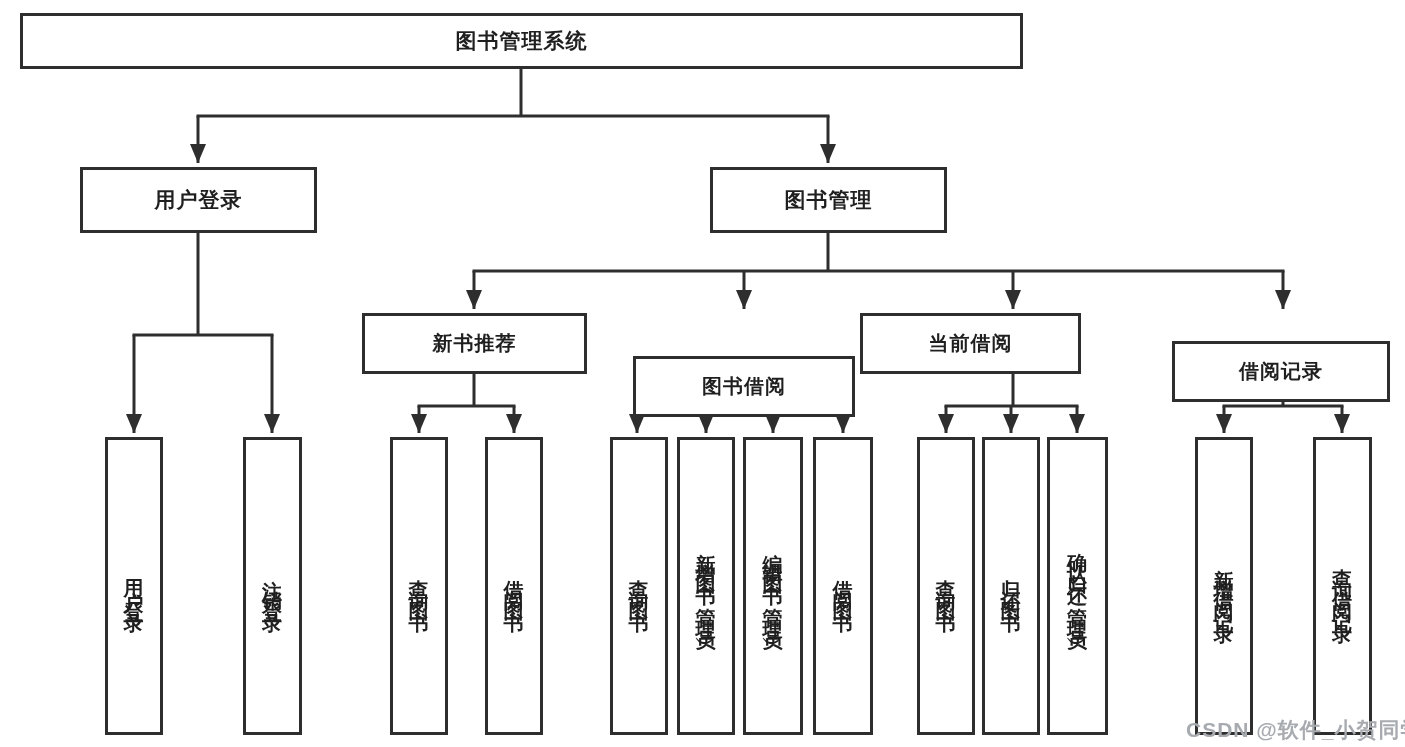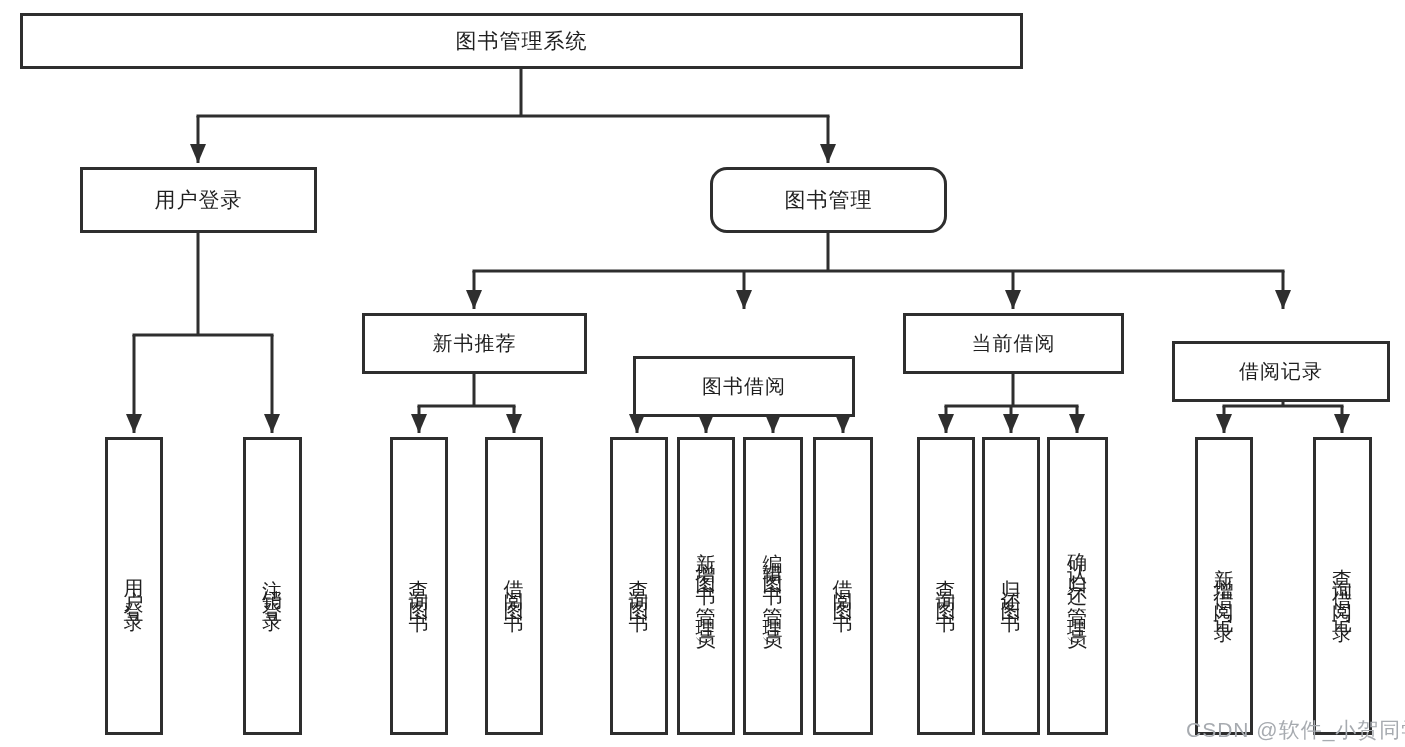--- a/index.html
+++ b/index.html
@@ -3,20 +3,21 @@
 <meta charset="utf-8">
 <style>
   html,body{margin:0;padding:0;background:#ffffff;}
   #canvas{
     position:relative;
     width:1405px;height:747px;
     background:#ffffff;
     font-family:"Liberation Sans","DejaVu Sans",sans-serif;
     color:#1e1e1e;
     overflow:hidden;
+    font-weight:bold;
   }
   .box{
     position:absolute;
     background:#ffffff;
     border:3px solid #2e2e2e;
     box-sizing:border-box;
     display:flex;
     align-items:center;
     justify-content:center;
     font-size:21px;
@@ -93,31 +94,31 @@
     </g>
   </svg>
 
   <div class="box root">
     <span>图书管理系统</span>
   </div>
 
   <div class="box lvl2" style="left:80px;">
     <span>用户登录</span>
   </div>
-  <div class="box lvl2" style="left:710px;border-radius:17px;">
+  <div class="box lvl2" style="left:710px;">
     <span>图书管理</span>
   </div>
 
   <div class="box lvl3" style="left:362px;width:225px;">
     <span>新书推荐</span>
   </div>
   <div class="box lvl3" style="left:633px;width:222px;margin-top:43px;">
     <span>图书借阅</span>
   </div>
-  <div class="box lvl3" style="left:903px;width:221px;">
+  <div class="box lvl3" style="left:860px;width:221px;">
     <span>当前借阅</span>
   </div>
   <div class="box lvl3" style="left:1172px;width:218px;margin-top:28px;">
     <span>借阅记录</span>
   </div>
 
   <div class="box leaf" style="left:105px;width:58px;">
     <span class="vtext">用户登录</span>
   </div>
   <div class="box leaf" style="left:243px;width:59px;">

